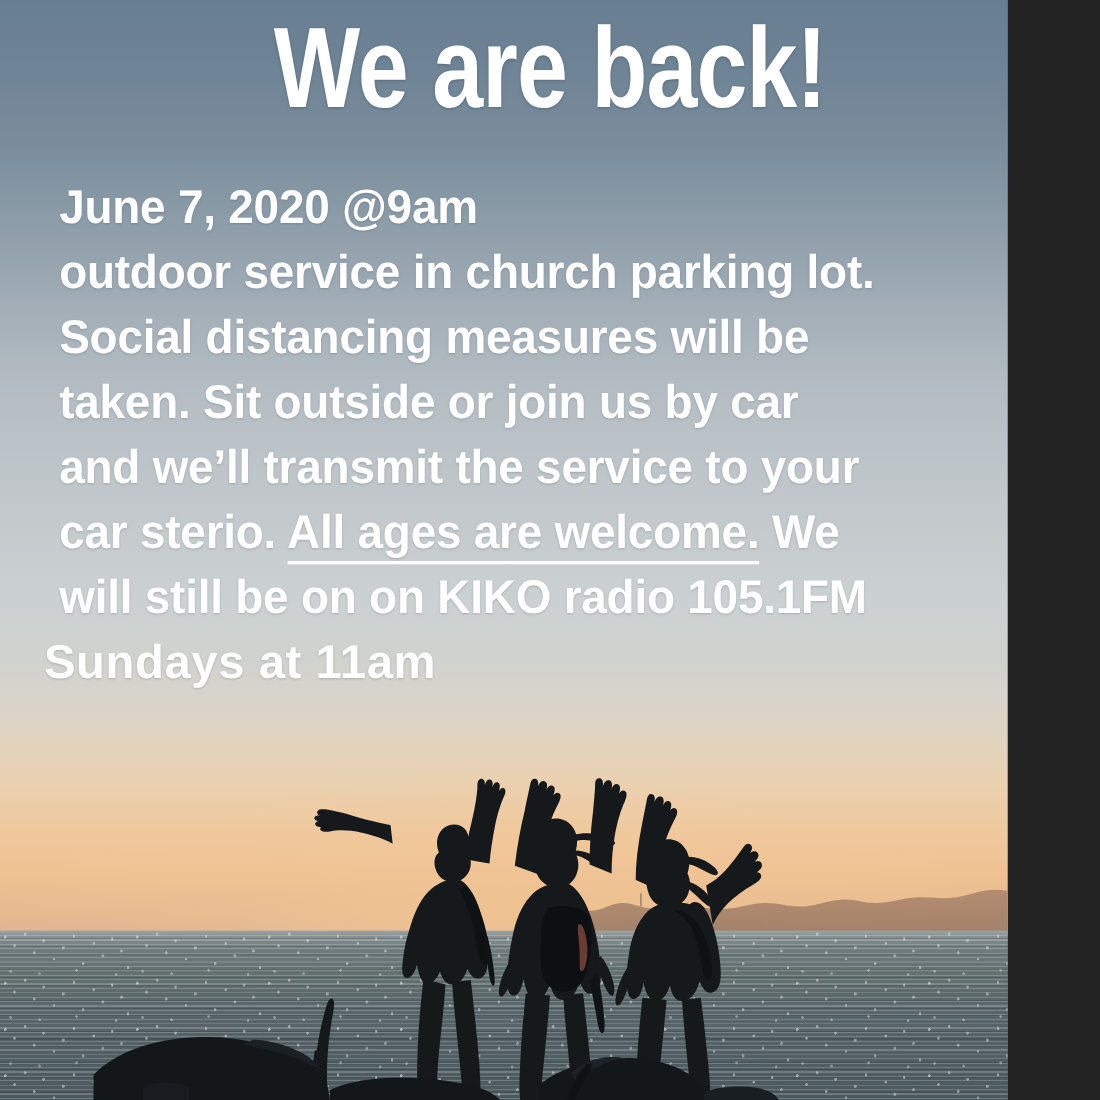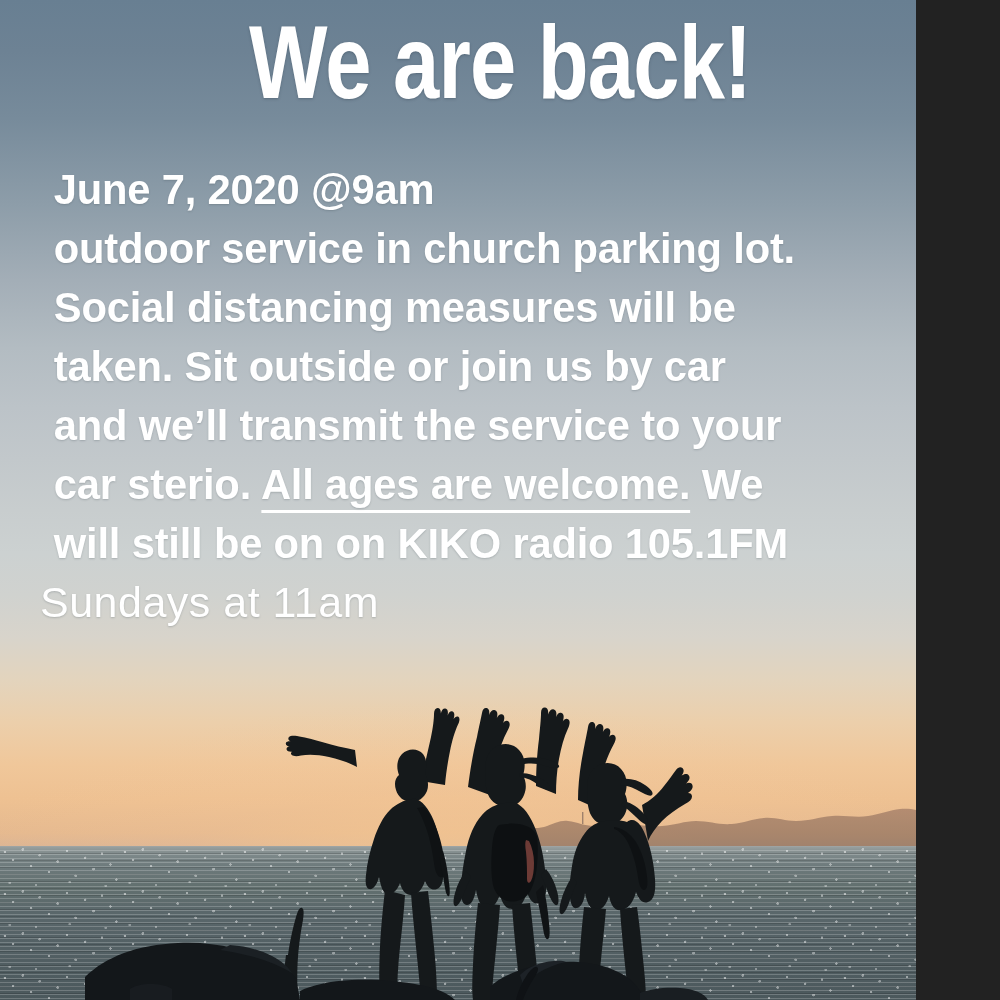--- a/index.html
+++ b/index.html
@@ -138,21 +138,21 @@
   }
   .body-block .ln{display:block;white-space:nowrap;}
   
   .body-block .narrow{
     font-family:"Liberation Sans Narrow","Liberation Sans",sans-serif;
     transform:scaleX(.97);
     transform-origin:50% 50%;
   }
   .body-block .wide{
     font-family:"Liberation Sans",sans-serif;
-    font-weight:400;
+    font-weight:700;
     letter-spacing:.5px;
   }
   .uline{
     border-bottom:3px solid #ffffff;
     padding-bottom:2px;
   }
 </style>
 </head>
 <body>
 

